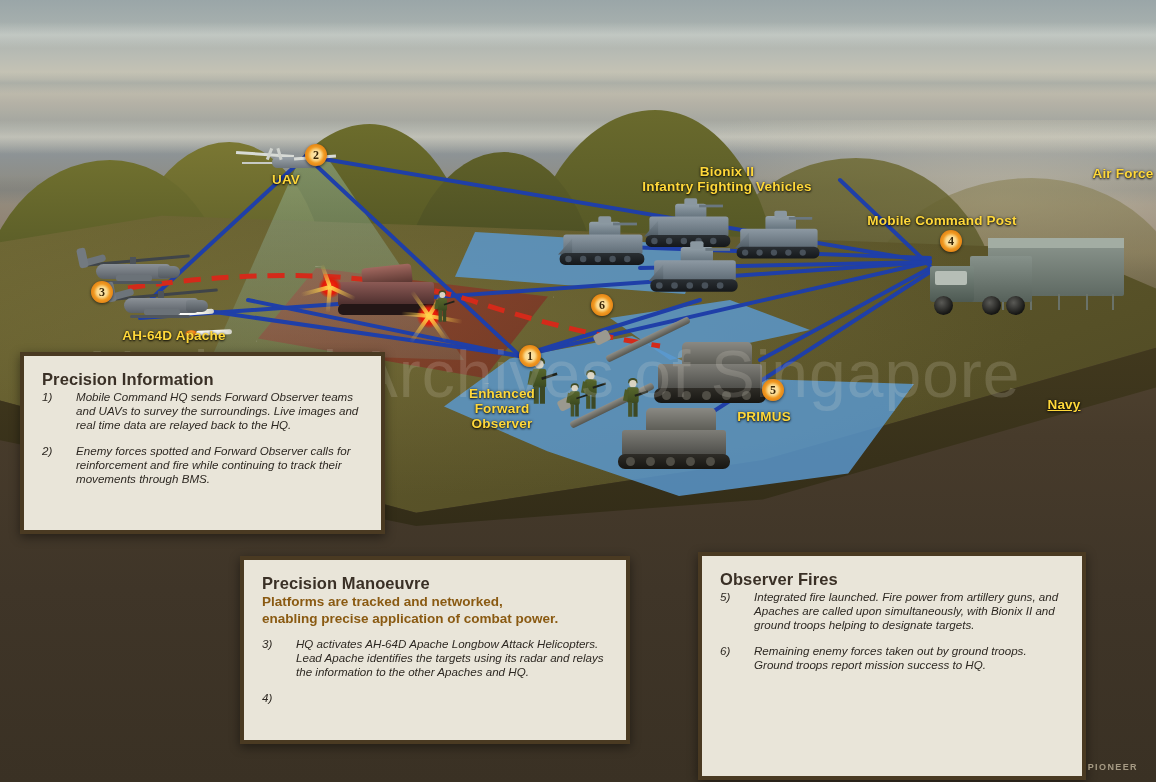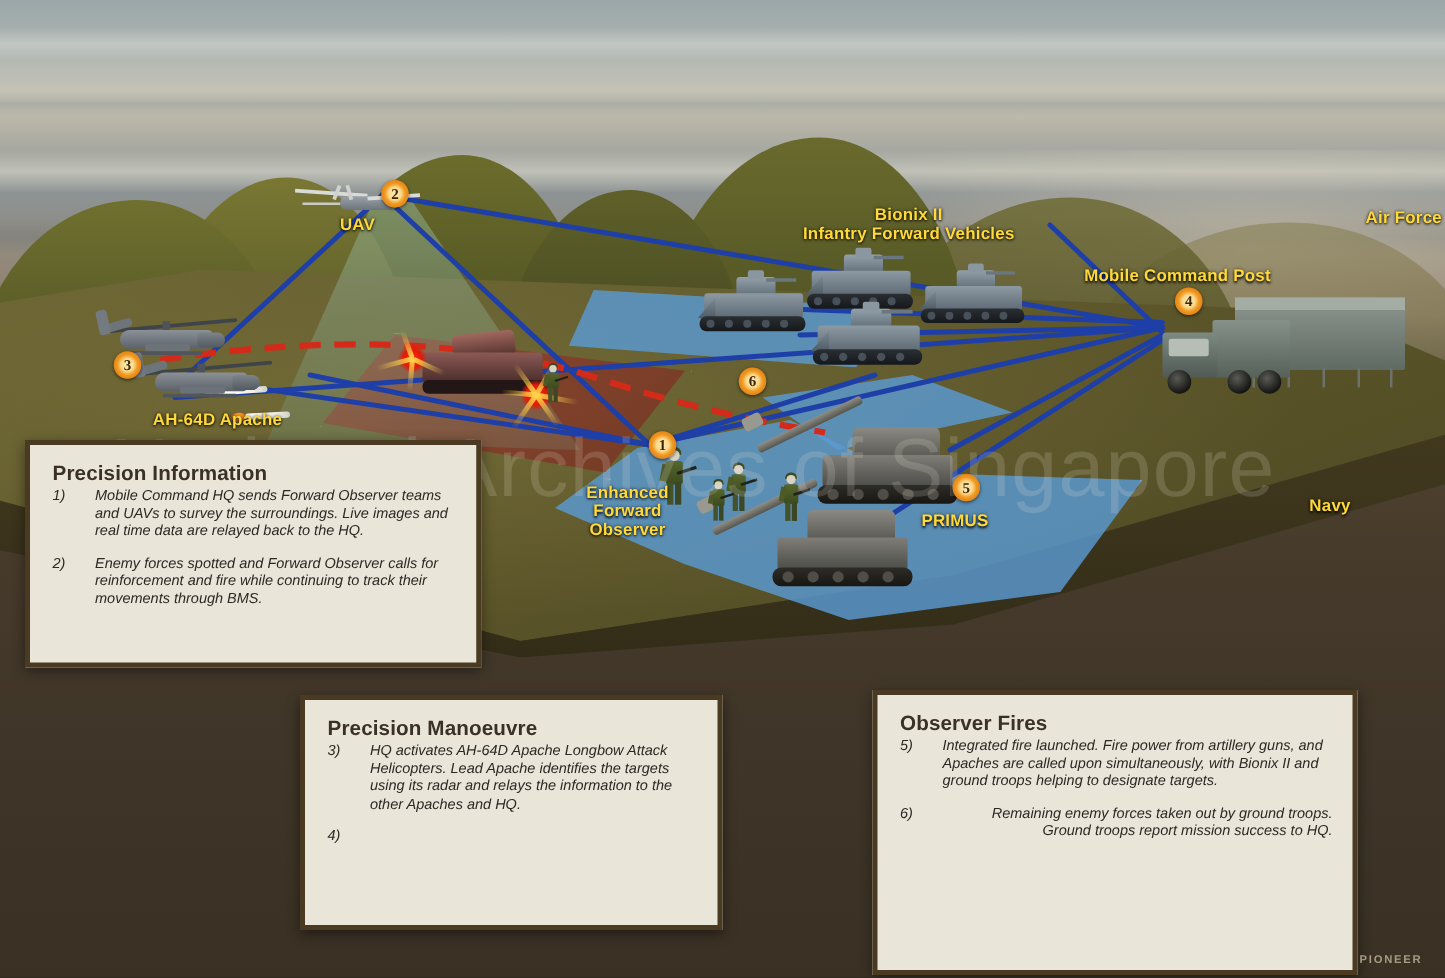--- a/index.html
+++ b/index.html
@@ -247,21 +247,21 @@
   }
   .panel ol{margin:0;padding:0;list-style:none;}
   .panel li{
     display:flex;gap:0;margin-bottom:11px;
     font-style:italic;font-size:11.6px;line-height:14.2px;color:#2d2822;
   }
   .panel li .num{width:34px;flex:0 0 34px;font-style:italic;}
   .panel li .txt{flex:1;}
 
   #p1{left:20px;top:352px;width:365px;height:182px;}
-  #p2{left:240px;top:556px;width:338px;height:188px;}
+  #p2{left:240px;top:556px;width:390px;height:188px;}
   #p3{left:698px;top:552px;width:388px;height:228px;}
   #p3 .sub{margin-bottom:12px;}
 </style>
 </head>
 <body>
 
 <div id="stage">
 
   <div class="sky">
     <div class="band b1"></div>
@@ -517,24 +517,24 @@
       <div class="rifle"></div>
     <div class="legL"></div>
       <div class="legR"></div>
   </div>
 
   <div class="watermark">National Archives of Singapore</div>
 
   <div class="maplabel" style="left: 246px; top: 172px; width: 80px; white-space: pre-line;">UAV</div>
   <div class="maplabel" style="left: 104px; top: 328px; width: 140px; white-space: pre-line;">AH-64D Apache</div>
   <div class="maplabel" style="left: 622px; top: 164px; width: 210px; white-space: pre-line;">Bionix II
-Infantry Forward Vehicles</div>
+Infantry Fighting Vehicles</div>
   <div class="maplabel" style="left: 852px; top: 213px; width: 180px; white-space: pre-line;">Mobile Command Post</div>
   <div class="maplabel" style="left: 1073px; top: 166px; width: 100px; white-space: pre-line;">Air Force</div>
-  <div class="maplabel" style="left: 1022px; top: 397px; width: 84px; white-space: pre-line;">Navy</div>
+  <div class="maplabel" style="left: 1022px; top: 397px; width: 84px; white-space: pre-line; text-decoration: underline;">Navy</div>
   <div class="maplabel" style="left: 452px; top: 386px; width: 100px; white-space: pre-line;">Enhanced
 Forward
 Observer</div>
   <div class="maplabel" style="left: 716px; top: 409px; width: 96px; white-space: pre-line;">PRIMUS</div>
 
   <div class="badge" style="left:519px;top:345px;">1</div>
   <div class="badge" style="left:305px;top:144px;">2</div>
   <div class="badge" style="left:91px;top:281px;">3</div>
   <div class="badge" style="left:940px;top:230px;">4</div>
   <div class="badge" style="left:762px;top:379px;">5</div>
@@ -549,41 +549,43 @@
       </li>
       <li>
         <span class="num">2)</span>
         <span class="txt" style="white-space: pre-line;">Enemy forces spotted and Forward Observer calls for reinforcement and fire while continuing to track their movements through BMS.</span>
       </li>
     </ol>
   </div>
 
   <div class="panel" id="p2">
     <h2>Precision Manoeuvre</h2>
+    <p class="sub" style="white-space: pre-line;">Platforms are tracked and networked,
+enabling precise application of combat power.</p>
     <ol>
       <li>
         <span class="num">3)</span>
         <span class="txt" style="white-space: pre-line;">HQ activates AH-64D Apache Longbow Attack Helicopters. Lead Apache identifies the targets using its radar and relays the information to the other Apaches and HQ.</span>
       </li>
       <li>
         <span class="num">4)</span>
       </li>
     </ol>
   </div>
 
   <div class="panel" id="p3">
     <h2>Observer Fires</h2>
     <ol>
       <li>
         <span class="num">5)</span>
         <span class="txt" style="white-space: pre-line;">Integrated fire launched. Fire power from artillery guns, and Apaches are called upon simultaneously, with Bionix II and ground troops helping to designate targets.</span>
       </li>
       <li>
         <span class="num">6)</span>
-        <span class="txt" style="white-space: pre-line; text-align: right;">Remaining enemy forces taken out by ground troops.
+        <span class="txt" style="white-space: pre-line;">Remaining enemy forces taken out by ground troops.
 Ground troops report mission success to HQ.</span>
       </li>
     </ol>
   </div>
 
   <div class="pioneer">PIONEER</div>
 
 </div>
 
 </body></html>

